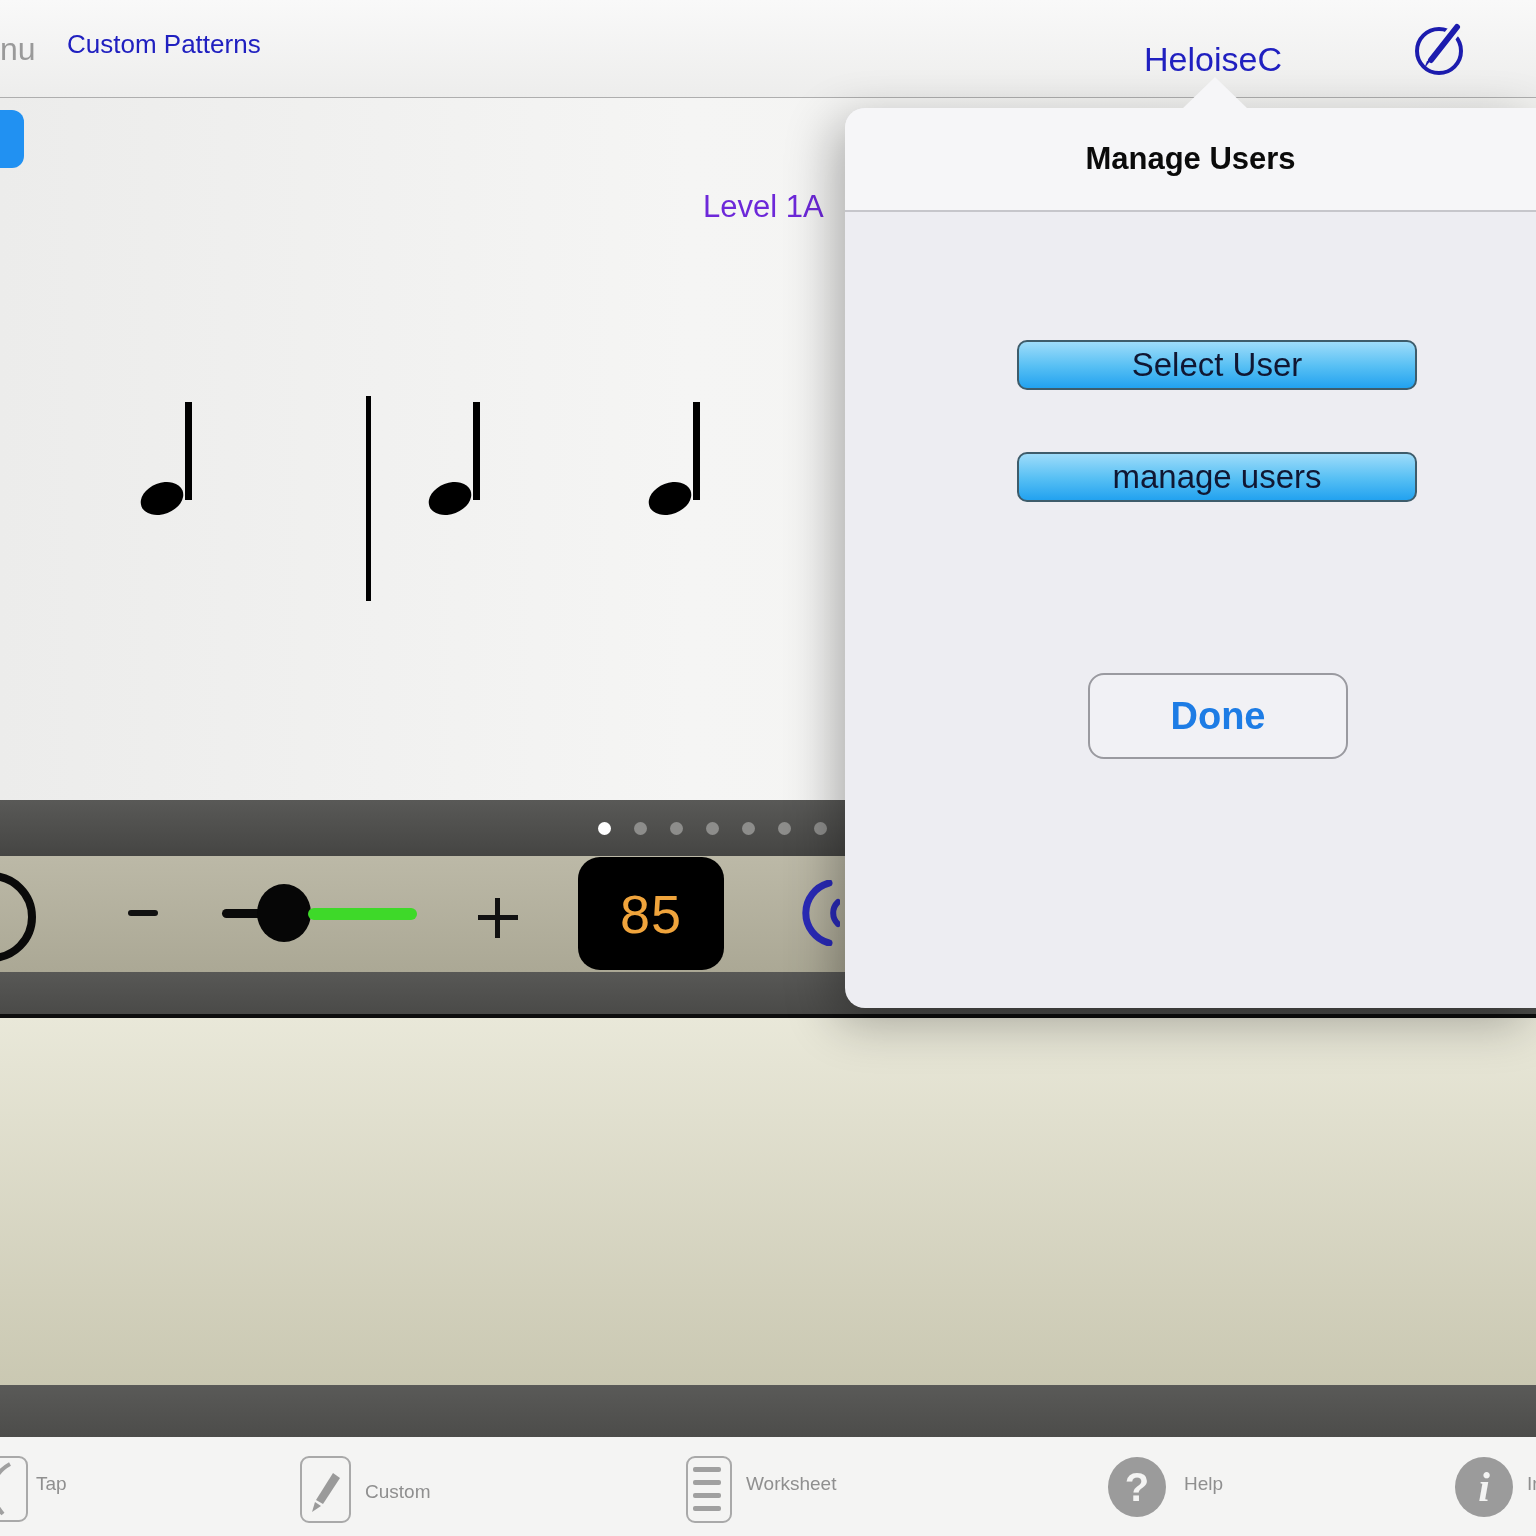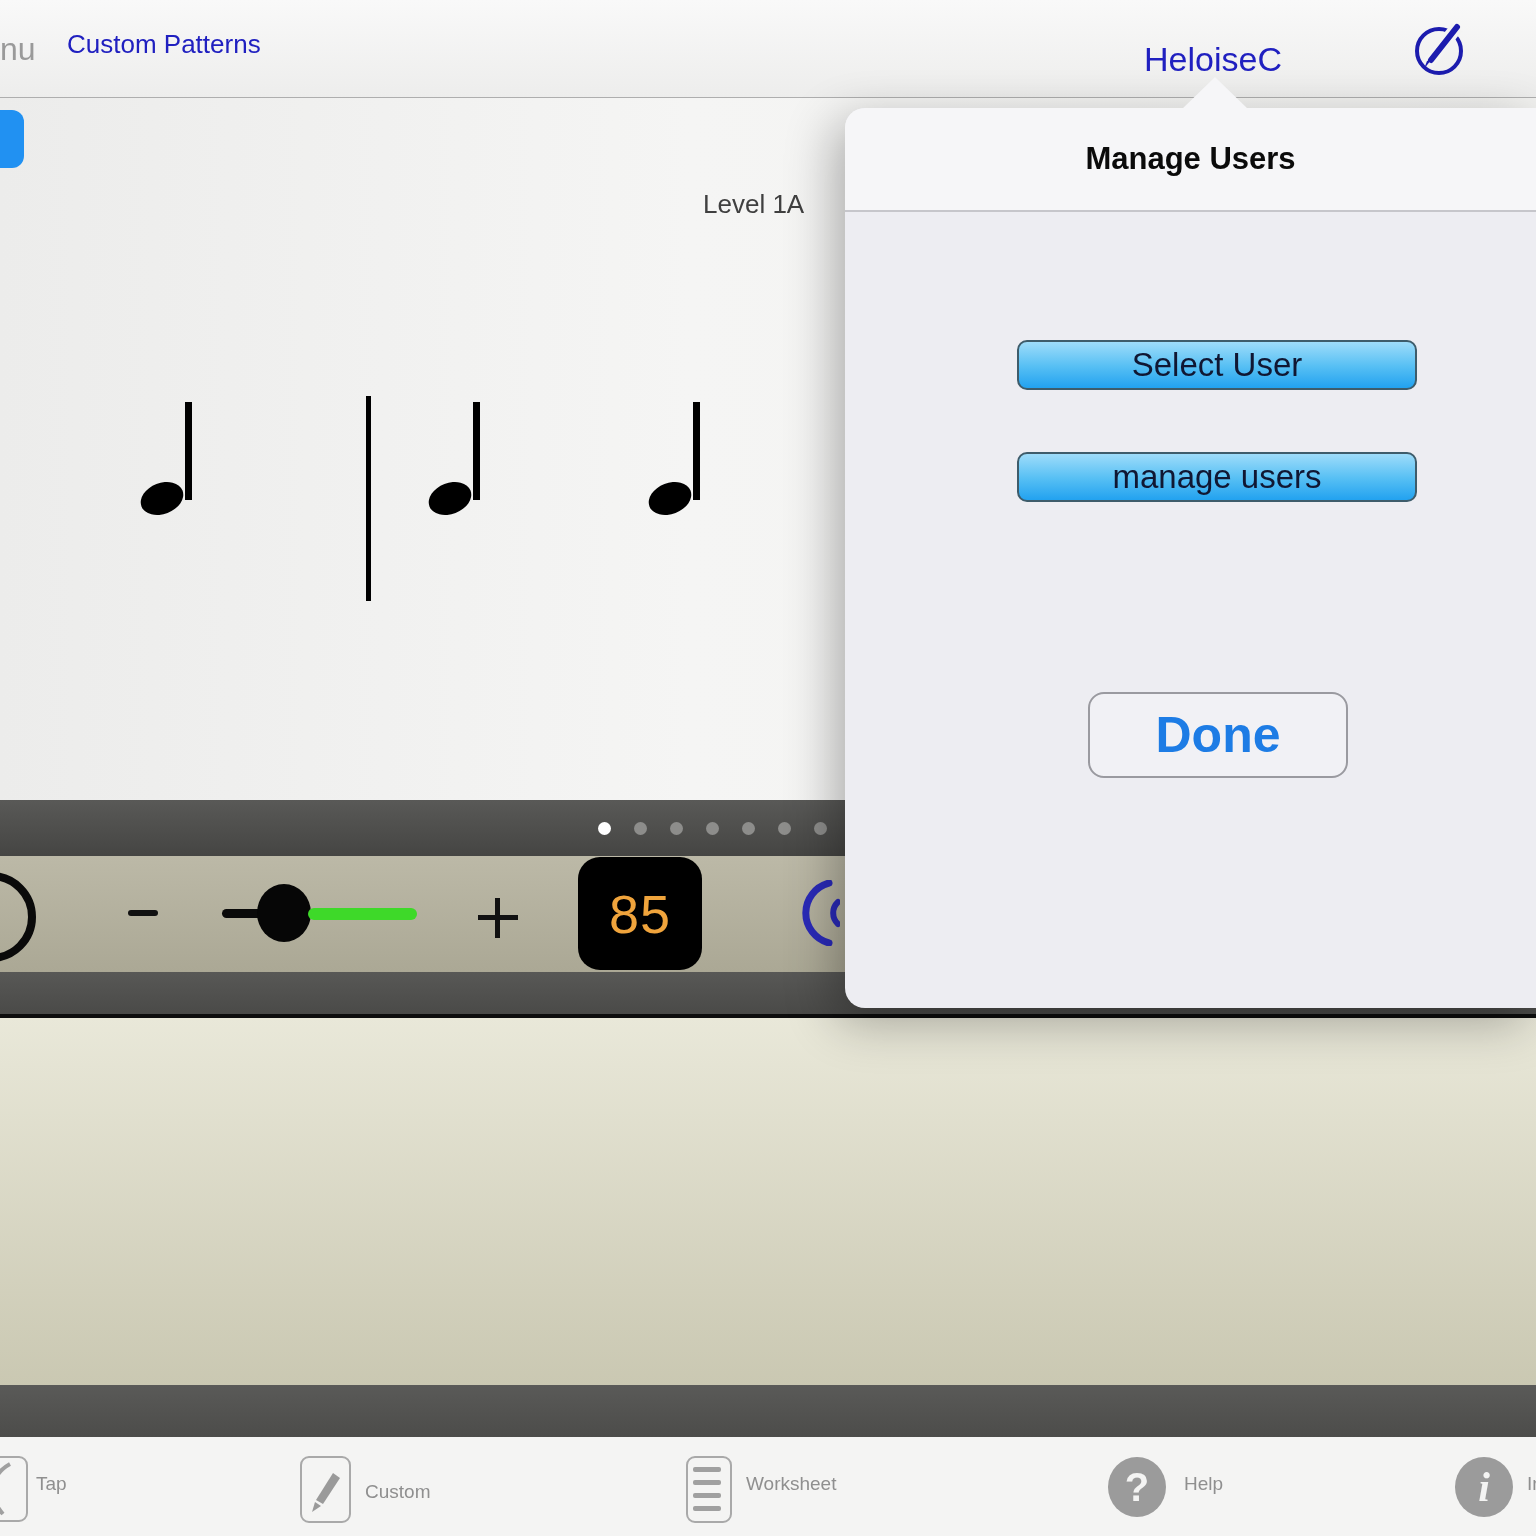--- a/index.html
+++ b/index.html
@@ -14,21 +14,21 @@
   .nav-sep{position:absolute;left:0;top:97px;width:1536px;height:2px;background:#aeaeae;}
   .menu-partial{position:absolute;left:0px;top:31px;font-size:32px;color:#9a9a9a;}
   .nav-title{position:absolute;left:67px;top:29px;font-size:26px;color:var(--accent,#2020c0);}
   .user-btn{position:absolute;left:1144px;top:29px;font-size:34px;color:var(--accent,#2020c0);cursor:pointer;margin-top:11px;}
   .compose{position:absolute;left:1410px;top:18px;width:60px;height:62px;}
   
   .main-bg{position:absolute;left:0;top:98px;width:1536px;height:702px;
     background:linear-gradient(90deg,#ececeb 0%,#f5f5f4 45%,#f1f1ef 100%);}
   .blue-tab{position:absolute;left:0;top:110px;width:24px;height:58px;
     background:var(--selection,#2191f2);border-radius:0 12px 12px 0;}
-  .level-label{position:absolute;left:703px;top:189px;font-size:26px;color:#404040;}
+  .level-label{position:absolute;left:703px;top:189px;font-size:31px;color:#6d28d9;}
   .qnote{position:absolute;width:56px;height:112px;top:402px;}
   .qnote::before{content:"";position:absolute;left:0;bottom:0;width:44px;height:31px;
     background:#000;border-radius:50%;transform:rotate(-21deg);}
   .qnote::after{content:"";position:absolute;right:4px;top:0;width:7px;height:98px;background:#000;}
   .barline{position:absolute;width:5px;height:205px;top:396px;background:#000;}
   
   .band-top{position:absolute;left:0;top:800px;width:1536px;height:56px;
     background:linear-gradient(180deg,#595957,#454543);}
   .dots{position:absolute;left:598px;top:821px;white-space:nowrap;}
   .dot{width:13px;height:13px;border-radius:50%;background:#8d8d8b;display:inline-block;margin-right:23px;}
@@ -38,21 +38,21 @@
   .ring-partial{position:absolute;left:-54px;top:872px;width:74px;height:74px;
     border:8px solid #0a0a0a;border-radius:50%;}
   .minus{position:absolute;left:128px;top:910px;width:30px;height:6px;background:#111;border-radius:3px;}
   .track-left{position:absolute;left:222px;top:909px;width:52px;height:9px;background:#0a0a0a;border-radius:5px;}
   .knob{position:absolute;left:257px;top:884px;width:54px;height:58px;background:#060606;border-radius:50%;}
   .track-green{position:absolute;left:308px;top:908px;width:109px;height:12px;
     background:var(--green,#3ed929);border-radius:7px;}
   .plus{position:absolute;left:478px;top:898px;width:40px;height:40px;}
   .plus::before{content:"";position:absolute;left:0;top:17px;width:40px;height:5px;background:#111;}
   .plus::after{content:"";position:absolute;left:17px;top:0;width:5px;height:40px;background:#111;}
-  .bpm-box{position:absolute;left:578px;top:857px;width:124px;height:113px;background:#000;
+  .bpm-box{position:absolute;left:578px;top:857px;width:146px;height:113px;background:#000;
     border-radius:22px;display:flex;align-items:center;justify-content:center;}
   .bpm-box span{font-size:54px;color:var(--amber,#f0a43c);letter-spacing:1px;}
   .sound-arcs{position:absolute;left:798px;top:880px;}
   .band-mid{position:absolute;left:0;top:972px;width:1536px;height:42px;
     background:linear-gradient(180deg,#585856,#4a4a48);border-bottom:4px solid #0d0d0d;}
   
   .canvas-area{position:absolute;left:0;top:1018px;width:1536px;height:367px;
     background:linear-gradient(180deg,#e9e8d9,#cac8b2);}
   .band-bottom{position:absolute;left:0;top:1385px;width:1536px;height:52px;
     background:linear-gradient(180deg,#5a5a58,#4c4c4a);}
@@ -75,22 +75,22 @@
     display:flex;align-items:center;justify-content:center;}
   .pop-title{font-size:31px;font-weight:bold;color:#0b0b0b;}
   .glossy-btn{position:absolute;left:172px;width:400px;height:50px;
     background:linear-gradient(180deg,var(--gloss-top,#9edcfa) 0%,#58c0f4 52%,var(--gloss-bottom,#22a2f0) 100%);
     border:2px solid #3e5c6b;border-radius:10px;
     font-family:"Liberation Sans",sans-serif;font-size:33px;color:#101733;
     display:flex;align-items:center;justify-content:center;cursor:pointer;}
   .btn-1{top:232px;} .btn-2{top:344px;} .btn-3{top:456px;}
   .done-btn{position:absolute;left:243px;top:565px;width:260px;height:86px;
     background:rgba(250,250,252,0.35);border:2px solid #9a9aa0;border-radius:16px;
-    font-family:"Liberation Sans",sans-serif;font-size:50px;font-weight:bold;color:var(--iosblue,#1d7ce5);
-    display:flex;align-items:center;justify-content:center;cursor:pointer;margin-top:19px;}
+    font-family:"Liberation Sans",sans-serif;font-size:38px;font-weight:bold;color:var(--iosblue,#1d7ce5);
+    display:flex;align-items:center;justify-content:center;cursor:pointer;}
 </style>
 </head>
 <body style="--accent: #2020c0; --iosblue: #1d7ce5; --gloss-top: #9edcfa; --gloss-bottom: #22a2f0; --amber: #f0a43c; --green: #3ed929; --selection: #2191f2;">
 
 <div class="navbar"></div>
 <div class="nav-sep"></div>
 <div class="menu-partial">nu</div>
 <div class="nav-title">Custom Patterns</div>
 <div class="user-btn">HeloiseC</div>
 <div class="compose">

